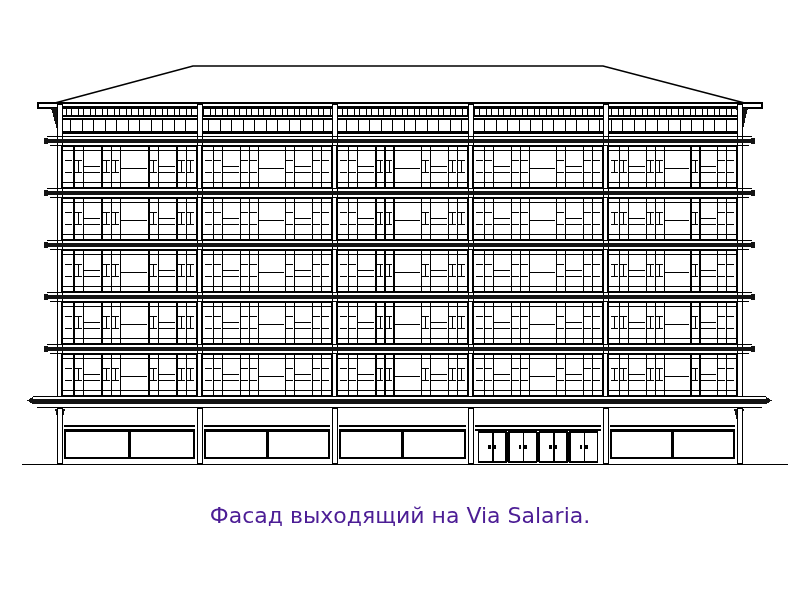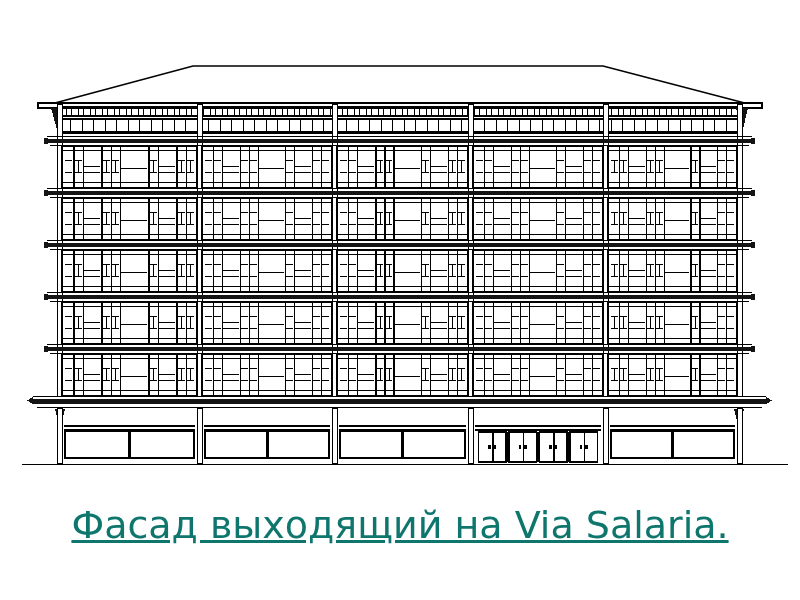--- a/index.html
+++ b/index.html
@@ -1317,13 +1317,13 @@
         <g>
           <rect x="611" y="431" width="123" height="27" fill="none" stroke="#000000" stroke-width="1.3"></rect>
           <rect x="671" y="431" width="3" height="27" fill="#000000"></rect>
         </g>
       </g>
     </g>
     <g>
       <rect x="22" y="463.5" width="766" height="1.6" fill="#000000"></rect>
     </g>
   </svg>
-<div id="caption" style="font-size: 38px; color: #0f766e; text-decoration: underline;">Фасад выходящий на Via Salaria.</div>
+<div id="caption" style="font-size: 22px; color: #4c1d95;">Фасад выходящий на Via Salaria.</div>
 
 </body></html>

